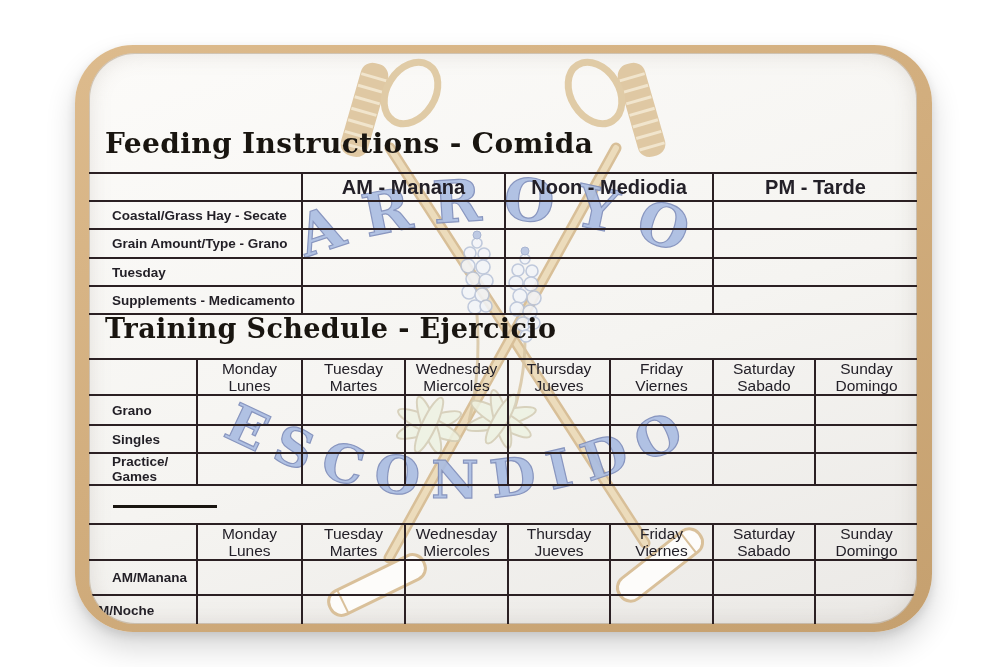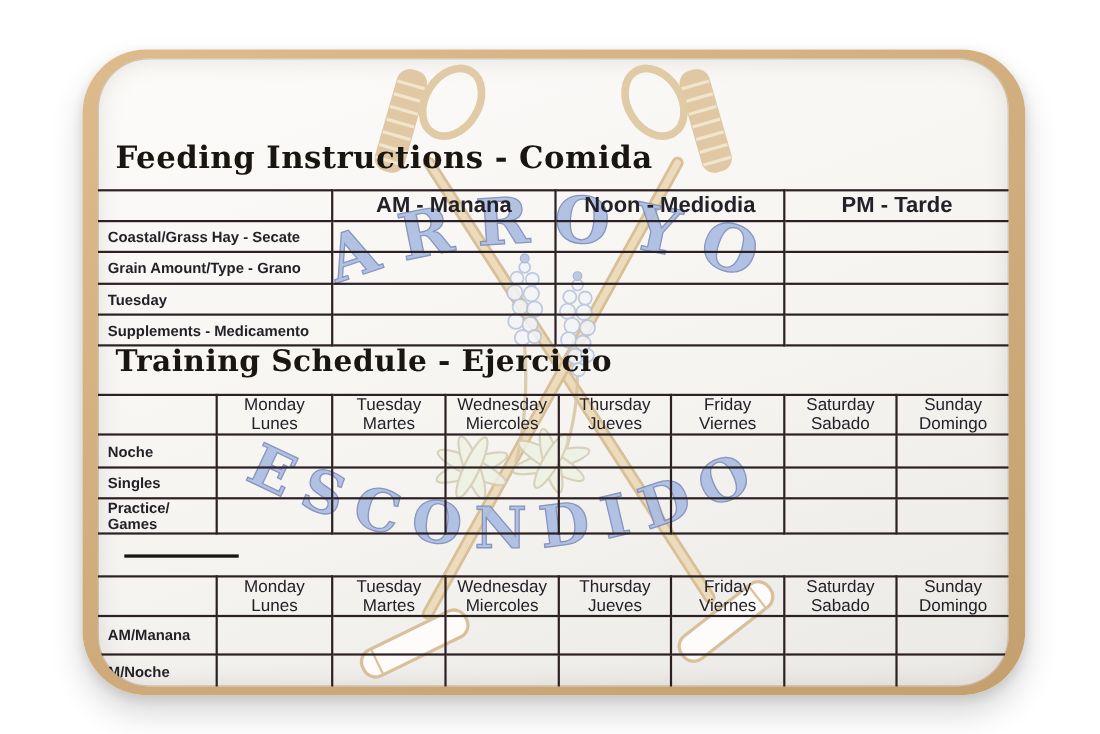--- a/index.html
+++ b/index.html
@@ -47,21 +47,21 @@
   td:first-child{border-left:0}
   td:last-child{border-right:0}
   .t-feeding{top:119px}
   .t-training{top:305px}
   .t-turnout{top:470px}
 
   .fhead{font-weight:700;font-size:20px;line-height:16px;color:#232028;text-align:center}
   .dh{font-weight:400;font-size:15.5px;line-height:17px;color:#232028;text-align:center}
   .dh span{display:block}
   .rlab{font-weight:700;font-size:13.5px;line-height:15px;color:var(--label);
-        text-align:left;padding-left:9px}
+        text-align:left;padding-left:23px}
   .rlab div{display:block}
   .rlab-right{text-align:left;padding-right:5px;padding-left:0}
 
   .r28{height:28px}.r29{height:29px}.r34{height:34px}.r30{height:30px}
   .r27{height:27px}.r35{height:35px}.r31{height:31px}
 </style>
 </head>
 <body>
 
 <div class="stage">
@@ -266,21 +266,21 @@
           <td class="dh">
                 <span>Saturday</span>
                 <span>Sabado</span>
               </td>
           <td class="dh">
                 <span>Sunday</span>
                 <span>Domingo</span>
               </td>
         </tr>
         <tr class="r30">
-          <td class="rlab">Noche</td>
+          <td class="rlab">Grano</td>
           <td></td>
               <td></td>
           <td></td>
               <td></td>
           <td></td>
               <td></td>
           <td></td>
         </tr>
         <tr class="r28">
           <td class="rlab">Singles</td>

